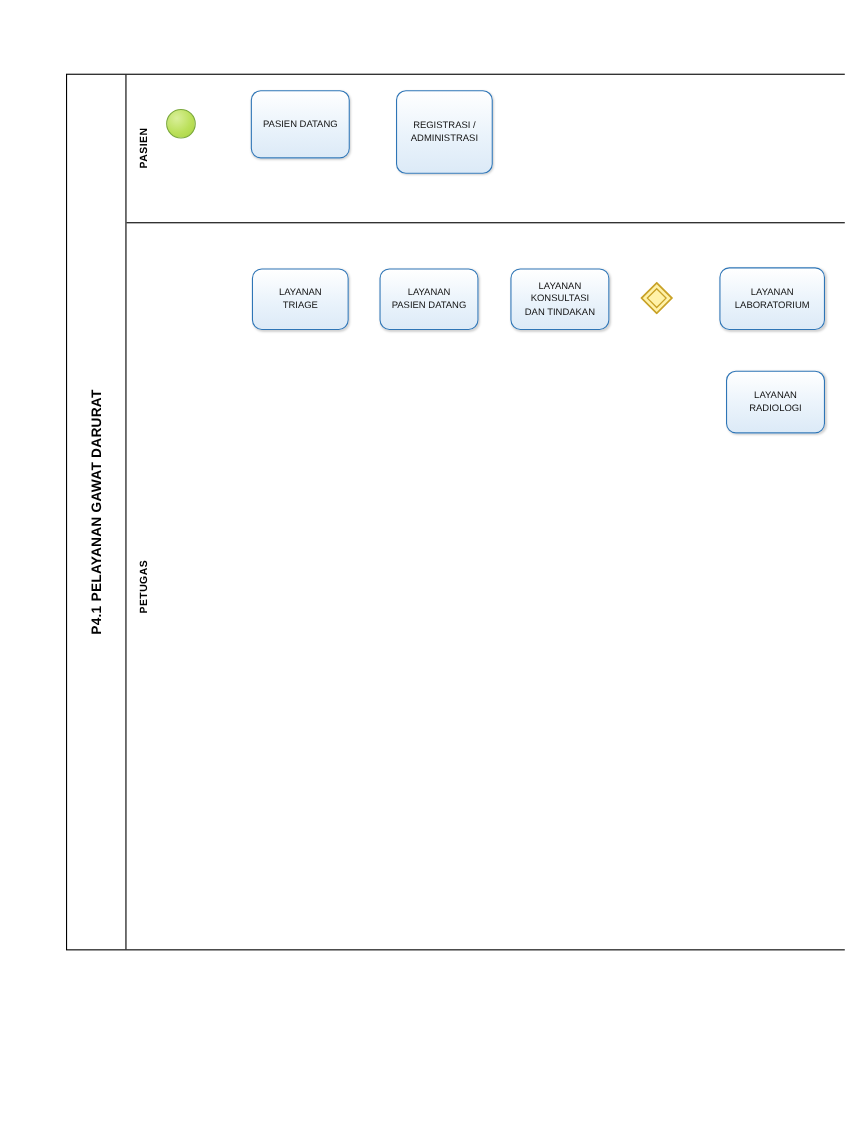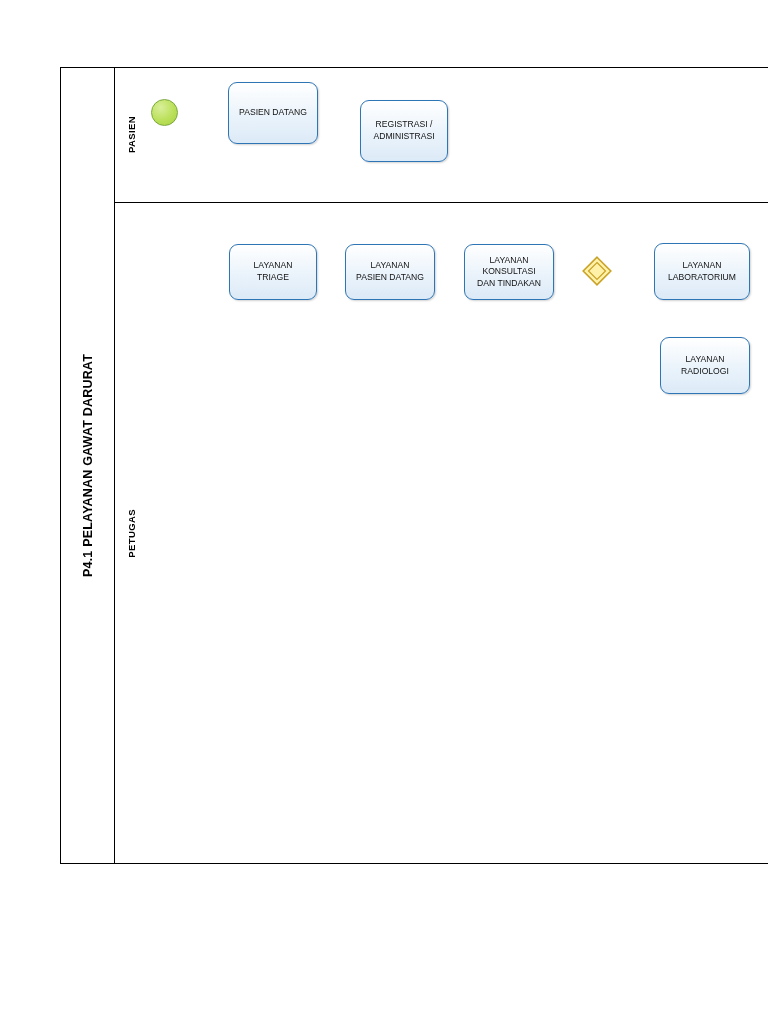--- a/index.html
+++ b/index.html
@@ -191,21 +191,21 @@
     <div class="lane-title">
       <span>PETUGAS</span>
     </div>
   </div>
 </div>
 
 <div id="start-event" style="left:151px; top:99px;"></div>
 
 <div class="task" style="left:228px; top:82px; width:90px; height:62px;">PASIEN DATANG</div>
 
-<div class="task" style="left:360px; top:100px; width:88px; height:62px;text-align:center;" style2="">REGISTRASI /<br>ADMINISTRASI</div>
+<div class="task" style="left:360px; top:82px; width:88px; height:76px;text-align:center;" style2="">REGISTRASI /<br>ADMINISTRASI</div>
 
 <div class="task" style="left:229px; top:244px; width:88px; height:56px;">LAYANAN<br>TRIAGE</div>
 
 <div class="task" style="left:345px; top:244px; width:90px; height:56px;">LAYANAN<br>PASIEN DATANG</div>
 
 <div class="task" style="left:464px; top:244px; width:90px; height:56px;">LAYANAN<br>KONSULTASI<br>DAN TINDAKAN</div>
 
 <svg id="gateway" style="left:582px; top:256px;" viewBox="0 0 30 30">
   <polygon points="15,1.2 28.8,15 15,28.8 1.2,15" fill="#fff2a8" stroke="#c9a227" stroke-width="1.6"></polygon>
   <polygon points="15,6.5 23.5,15 15,23.5 6.5,15" fill="none" stroke="#c9a227" stroke-width="1.2"></polygon>

